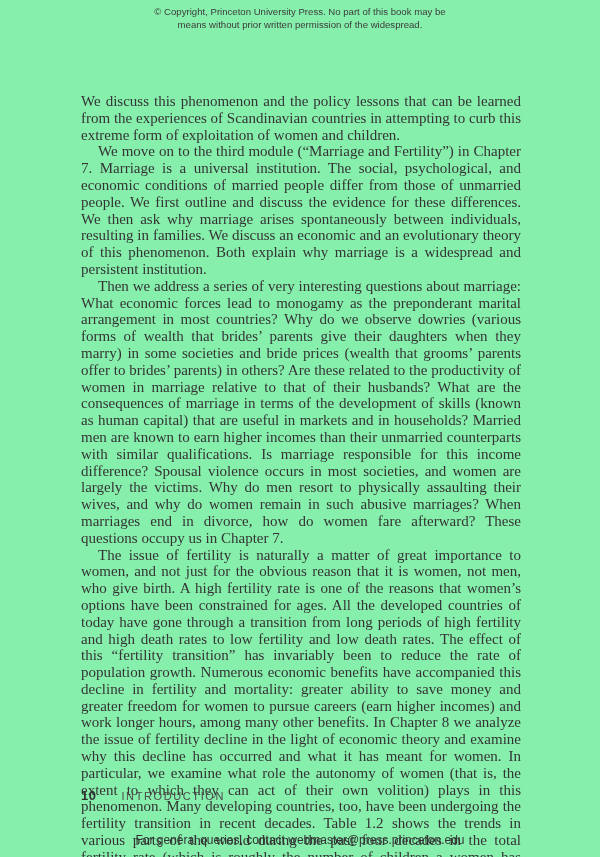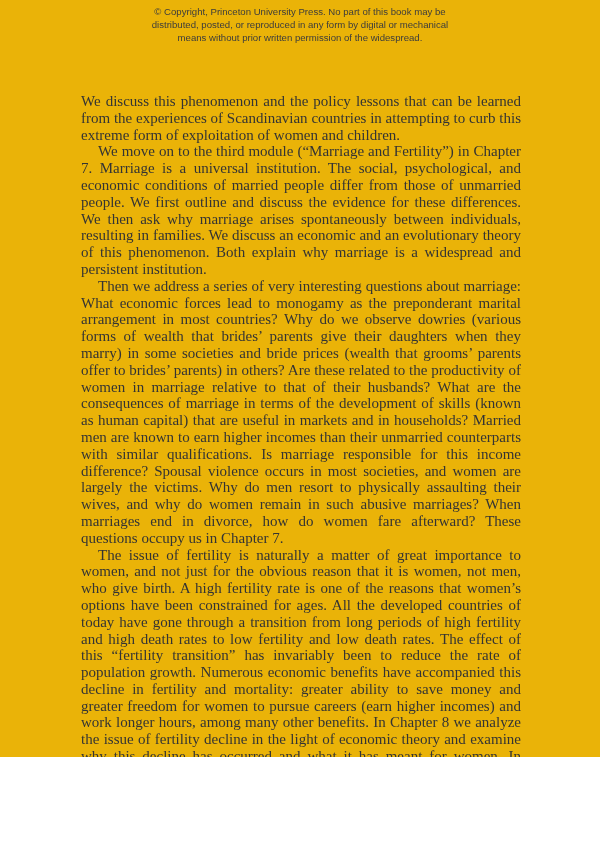--- a/index.html
+++ b/index.html
@@ -3,22 +3,22 @@
 <meta charset="utf-8">
 <style>
   html, body {
     margin: 0;
     padding: 0;
     background: #ffffff;
   }
   .page {
     position: relative;
     width: 600px;
-    height: 757px;
-    background: #eab308;
+    height: 857px;
+    background: #86efac;
     overflow: hidden;
     font-family: "Liberation Serif", serif;
   }
   .copyright {
     position: absolute;
     top: 6px;
     left: 0;
     width: 600px;
     text-align: center;
     font-family: "Liberation Sans", sans-serif;
@@ -77,21 +77,20 @@
     color: #333333;
   }
 </style>
 </head>
 <body>
 
 <div class="page">
 
   <div class="copyright">
     <div>© Copyright, Princeton University Press. No part of this book may be</div>
-    <div>distributed, posted, or reproduced in any form by digital or mechanical</div>
     <div>means without prior written permission of the widespread.</div>
   </div>
 
   <div class="body-text">
     <p>We discuss this phenomenon and the policy lessons that can be learned from the experiences of Scandinavian countries in attempting to curb this extreme form of exploitation of women and children.</p>
     <p class="indent">We move on to the third module (“Marriage and Fertility”) in Chapter 7. Marriage is a universal institution. The social, psychological, and economic conditions of married people differ from those of unmarried people. We first outline and discuss the evidence for these differences. We then ask why marriage arises spontaneously between individuals, resulting in families. We discuss an economic and an evolutionary theory of this phenomenon. Both explain why marriage is a widespread and persistent institution.</p>
     <p class="indent">Then we address a series of very interesting questions about marriage: What economic forces lead to monogamy as the preponderant marital arrangement in most countries? Why do we observe dowries (various forms of wealth that brides’ parents give their daughters when they marry) in some societies and bride prices (wealth that grooms’ parents offer to brides’ parents) in others? Are these related to the productivity of women in marriage relative to that of their husbands? What are the consequences of marriage in terms of the development of skills (known as human capital) that are useful in markets and in households? Married men are known to earn higher incomes than their unmarried counterparts with similar qualifications. Is marriage responsible for this income difference? Spousal violence occurs in most societies, and women are largely the victims. Why do men resort to physically assaulting their wives, and why do women remain in such abusive marriages? When marriages end in divorce, how do women fare afterward? These questions occupy us in Chapter 7.</p>
     <p class="indent">The issue of fertility is naturally a matter of great importance to women, and not just for the obvious reason that it is women, not men, who give birth. A high fertility rate is one of the reasons that women’s options have been constrained for ages. All the developed countries of today have gone through a transition from long periods of high fertility and high death rates to low fertility and low death rates. The effect of this “fertility transition” has invariably been to reduce the rate of population growth. Numerous economic benefits have accompanied this decline in fertility and mortality: greater ability to save money and greater freedom for women to pursue careers (earn higher incomes) and work longer hours, among many other benefits. In Chapter 8 we analyze the issue of fertility decline in the light of economic theory and examine why this decline has occurred and what it has meant for women. In particular, we examine what role the autonomy of women (that is, the extent to which they can act of their own volition) plays in this phenomenon. Many developing countries, too, have been undergoing the fertility transition in recent decades. Table 1.2 shows the trends in various parts of the world during the past four decades in the total fertility rate (which is roughly the number of children a women has during her reproductive life). Accompanying this transition has been an extremely disconcerting development: the ratio of</p>
   </div>
 

